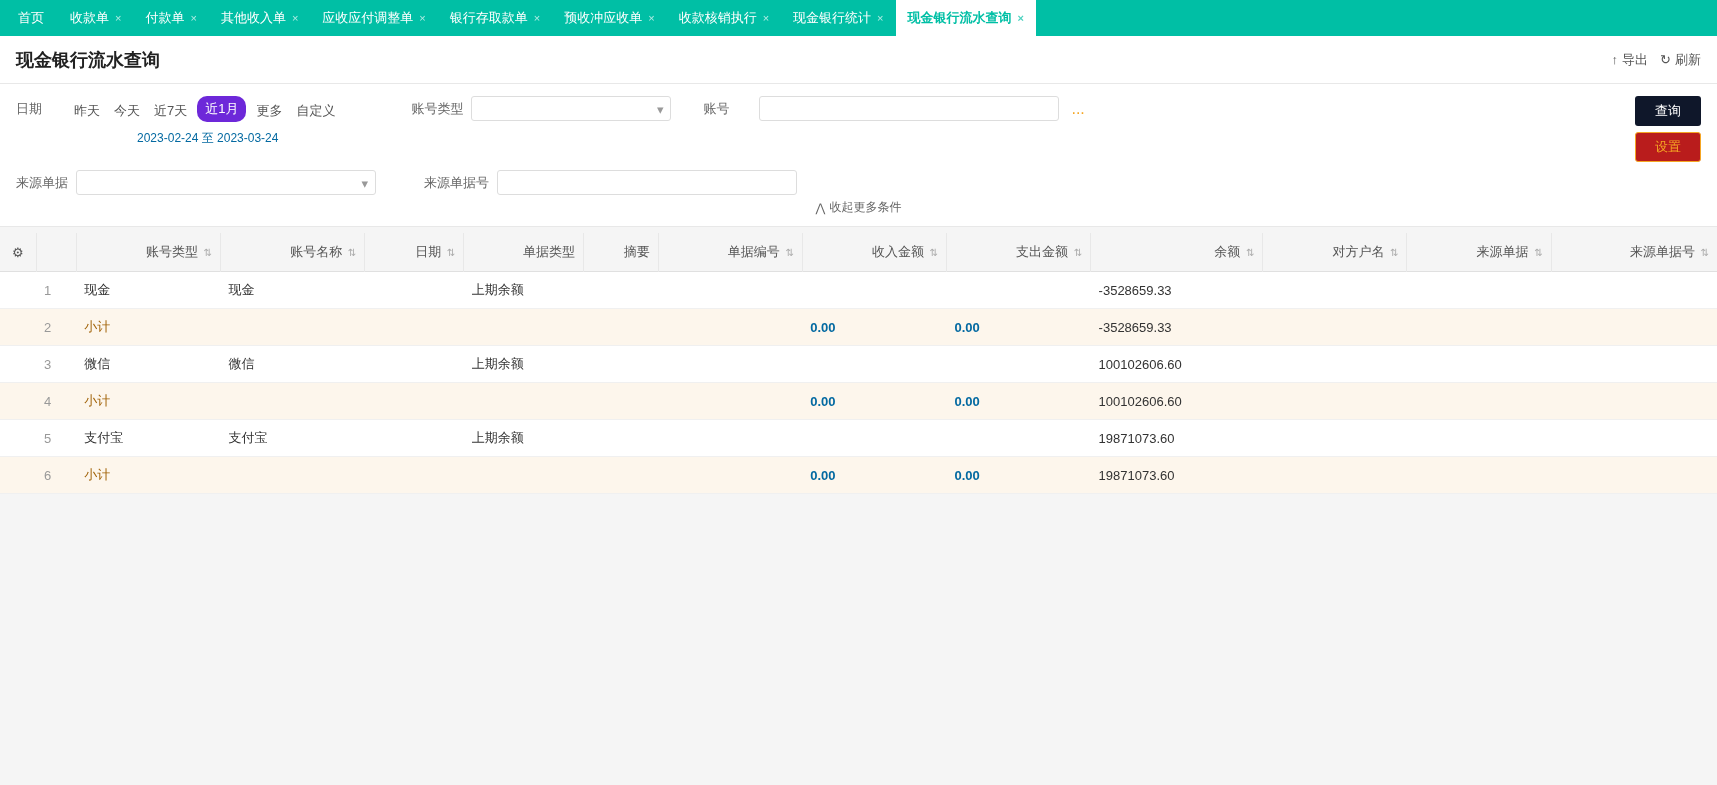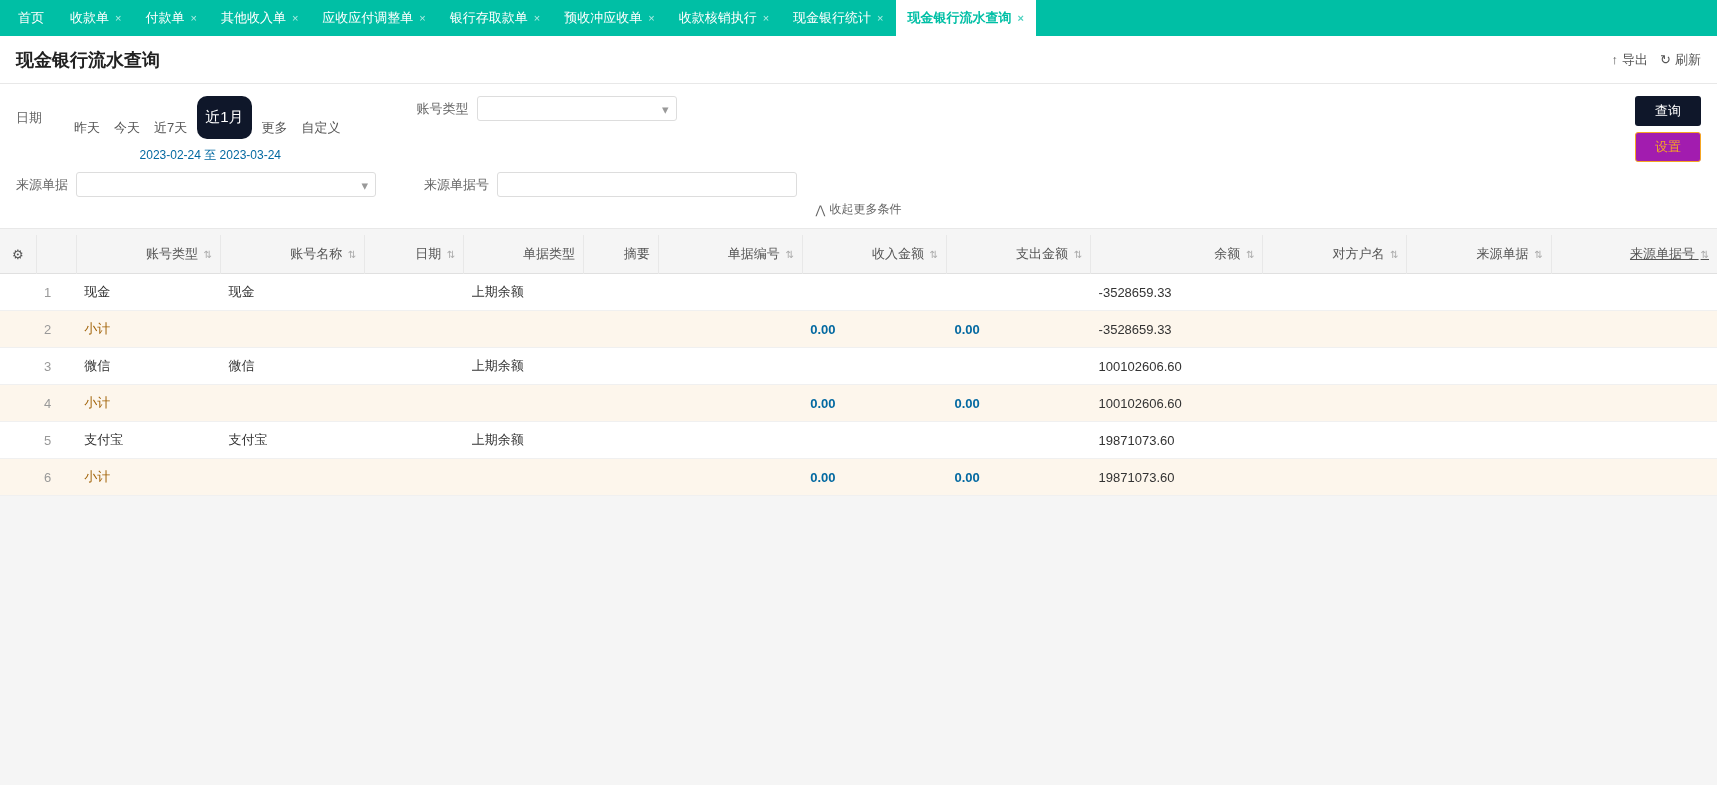--- a/index.html
+++ b/index.html
@@ -93,25 +93,25 @@
       align-items: flex-end;
       gap: 6px;
     }
     .date-option {
       color: #555;
       cursor: pointer;
       padding: 2px 4px;
       font-size: 13px;
     }
     .date-option.active {
-      background: #0f172a;
+      background: #6d28d9;
       color: #fff;
       border-radius: 10px;
-      padding: 12px 8px;
-      font-size: 15px;
+      padding: 4px 8px;
+      font-size: 13px;
     }
     .date-range {
       color: #0369a1;
       font-size: 12px;
       margin-left: 4px;
     }
     .filter-select {
       border: 1px solid #ddd;
       border-radius: 3px;
       padding: 4px 24px 4px 8px;
@@ -153,21 +153,21 @@
     .query-btn {
       background: #0f172a;
       color: #fff;
       border: none;
       border-radius: 3px;
       padding: 6px 20px;
       cursor: pointer;
       font-size: 13px;
     }
     .settings-btn {
-      background: #a21caf;
+      background: #b91c1c;
       color: #f5a623;
       border: 1px solid #f5a623;
       border-radius: 3px;
       padding: 5px 16px;
       cursor: pointer;
       font-size: 13px;
     }
     .collapse-row {
       display: flex;
       justify-content: center;
@@ -198,21 +198,21 @@
     }
     thead th {
       padding: 10px 8px;
       text-align: right;
       color: #555;
       font-weight: normal;
       white-space: nowrap;
       border-right: 1px solid #e8e8e8;
       font-size: 13px;
     }
-    thead th:last-child { border-right: none; text-decoration: underline; }
+    thead th:last-child { border-right: none; }
     .sort-icon { color: #aaa; margin-left: 2px; font-size: 10px; }
     .gear-col { width: 36px; text-align: center; }
     tbody tr {
       border-bottom: 1px solid #f0f0f0;
     }
     tbody tr.subtotal {
       background: #fdf6ec;
     }
     tbody td {
       padding: 9px 8px;
@@ -330,20 +330,25 @@
 
     <div class="filter-group" style="margin-left:40px;">
       <span class="filter-label">账号类型</span>
       <div class="select-wrapper">
         <select class="filter-select">
           <option value=""></option>
         </select>
       </div>
     </div>
 
+    <div class="filter-group">
+      <span class="filter-label">账号</span>
+      <input class="filter-input" type="text" style="min-width: 300px;">
+      <span class="dots-btn">...</span>
+    </div>
 
     <div class="right-actions">
       <button class="query-btn">查询</button>
       <button class="settings-btn">设置</button>
     </div>
   </div>
 
   <div class="filter-section" style="margin-top:8px;">
     <div class="filter-group">
       <span class="filter-label">来源单据</span>

